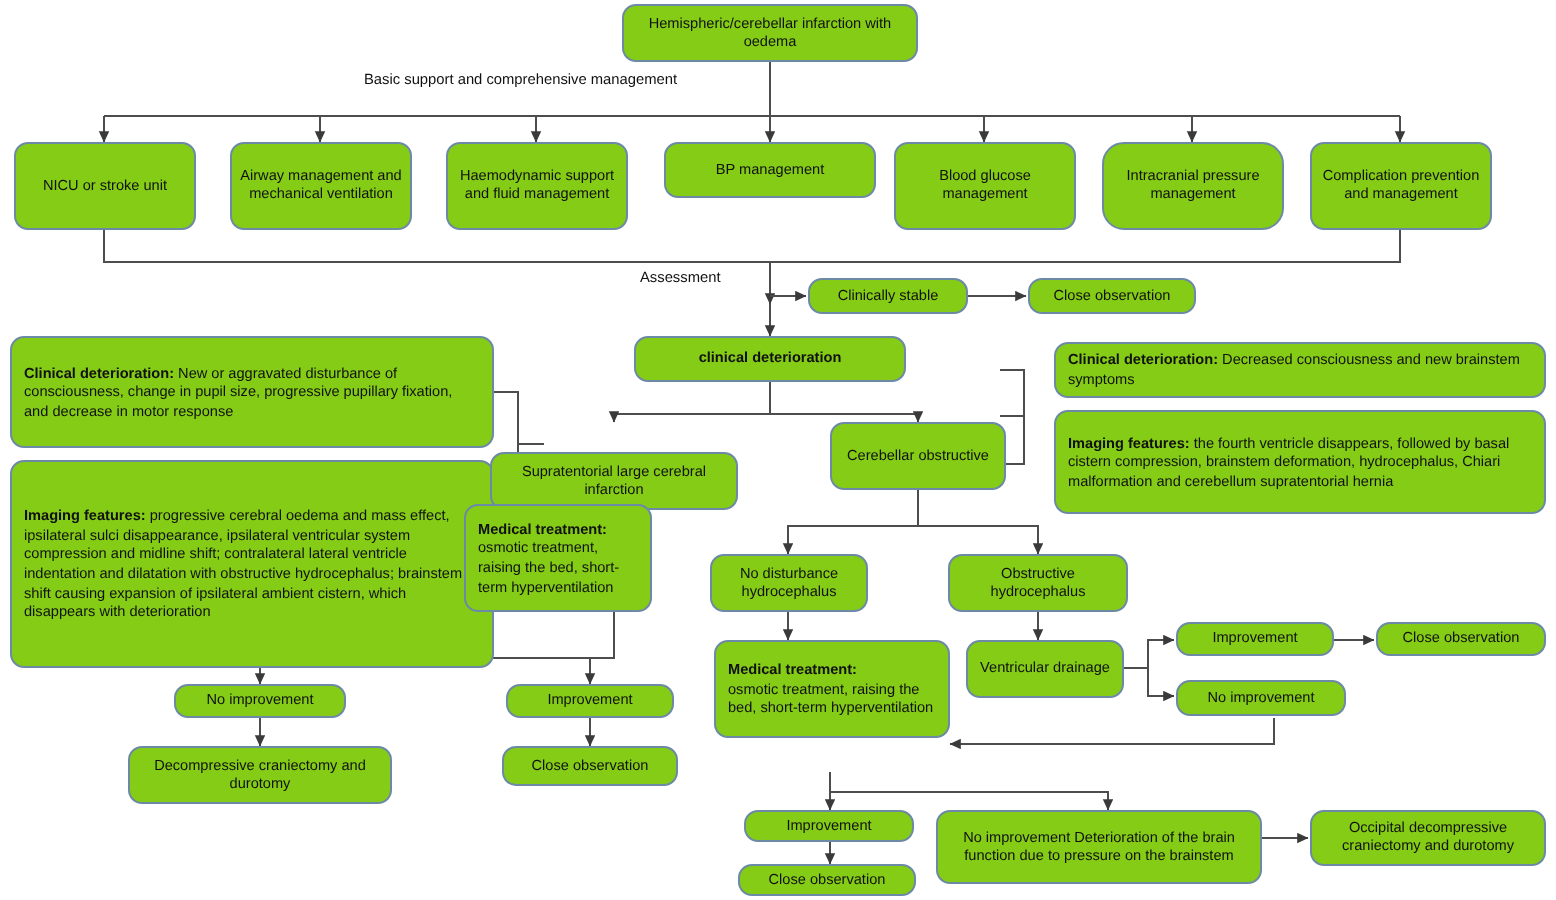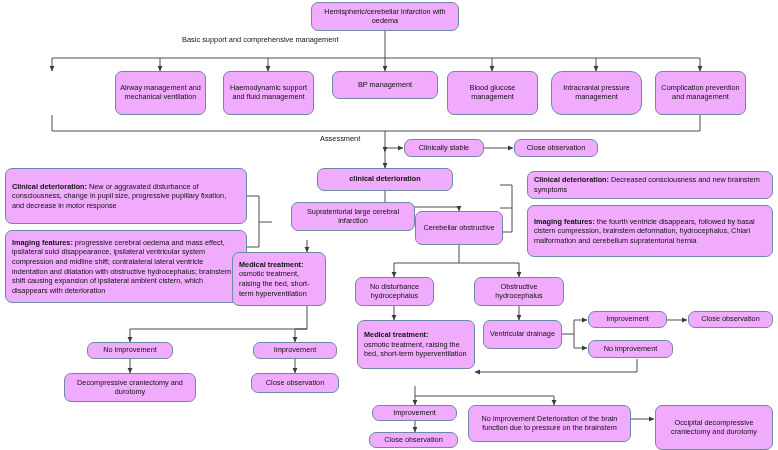--- a/index.html
+++ b/index.html
@@ -7,21 +7,21 @@
     width:778px;height:450px;
     background:#ffffff;
     font-family:"Liberation Sans","DejaVu Sans",sans-serif;
     overflow:hidden;
   }
   #stage{position:relative;width:778px;height:450px;}
   svg.links{position:absolute;left:0;top:0;width:778px;height:450px;pointer-events:none;}
   .node{
     position:absolute;
     box-sizing:border-box;
-    background:#f0abfc;
+    background:#84cc16;
     border:1px solid #6c89a6;
     border-radius:7px;
     color:#111111;
     display:flex;
     align-items:center;
     justify-content:center;
     text-align:center;
     line-height:1.22;
     padding:2px 4px;
     font-size:7.3px;
@@ -114,20 +114,23 @@
       <path d="M631,419 L654,419" marker-end="url(#ah)"></path>
     </g>
   </svg>
 
   <div class="node" style="left:311px;top:2px;width:148px;height:29px;">
     <span>Hemispheric/cerebellar infarction with oedema</span>
   </div>
 
   <div class="plain" style="left:182px;top:35px;">Basic support and comprehensive management</div>
 
+  <div class="node" style="left:7px;top:71px;width:91px;height:44px;">
+    <span>NICU or stroke unit</span>
+  </div>
   <div class="node" style="left:115px;top:71px;width:91px;height:44px;">
     <span>Airway management and mechanical ventilation</span>
   </div>
   <div class="node" style="left:223px;top:71px;width:91px;height:44px;">
     <span>Haemodynamic support and fluid management</span>
   </div>
   <div class="node" style="left:332px;top:71px;width:106px;height:28px;">
     <span>BP management</span>
   </div>
   <div class="node" style="left:447px;top:71px;width:91px;height:44px;">
@@ -149,32 +152,32 @@
     <span>Close observation</span>
   </div>
 
   <div class="node" style="left:317px;top:168px;width:136px;height:23px;font-weight:bold;">
     <span>clinical deterioration</span>
   </div>
 
   <div class="node para" style="left:5px;top:168px;width:242px;height:56px;">
     <span class="inner"><b>Clinical deterioration:</b><span> New or aggravated disturbance of consciousness, change in pupil size, progressive pupillary fixation, and decrease in motor response</span></span>
   </div>
-  <div class="node para" style="left:5px;top:230px;width:242px;height:73px;">
+  <div class="node para" style="left:5px;top:230px;width:242px;height:104px;">
     <span class="inner"><b>Imaging features:</b><span> progressive cerebral oedema and mass effect, ipsilateral sulci disappearance, ipsilateral ventricular system compression and midline shift; contralateral lateral ventricle indentation and dilatation with obstructive hydrocephalus; brainstem shift causing expansion of ipsilateral ambient cistern, which disappears with deterioration</span></span>
   </div>
 
   <div class="node para" style="left:527px;top:171px;width:246px;height:28px;">
     <span class="inner"><b>Clinical deterioration:</b><span> Decreased consciousness and new brainstem symptoms</span></span>
   </div>
   <div class="node para" style="left:527px;top:205px;width:246px;height:52px;">
     <span class="inner"><b>Imaging features:</b><span> the fourth ventricle disappears, followed by basal cistern compression, brainstem deformation, hydrocephalus, Chiari malformation and cerebellum supratentorial hernia</span></span>
   </div>
 
-  <div class="node" style="left:245px;top:202px;width:124px;height:29px;margin-left:46px;">
+  <div class="node" style="left:245px;top:226px;width:124px;height:29px;">
     <span>Supratentorial large cerebral infarction</span>
   </div>
   <div class="node" style="left:415px;top:211px;width:88px;height:34px;">
     <span>Cerebellar obstructive</span>
   </div>
 
   <div class="node para" style="left:232px;top:252px;width:94px;height:54px;">
     <span class="inner"><b>Medical treatment:</b><br><span>osmotic treatment, raising the bed, short-term hyperventilation</span></span>
   </div>
 
@@ -220,17 +223,17 @@
     <span>Improvement</span>
   </div>
   <div class="node" style="left:369px;top:432px;width:89px;height:16px;">
     <span>Close observation</span>
   </div>
 
   <div class="node" style="left:468px;top:405px;width:163px;height:37px;">
     <span>No improvement Deterioration of the brain function due to pressure on the brainstem</span>
   </div>
 
-  <div class="node" style="left:655px;top:405px;width:118px;height:45px;">
+  <div class="node" style="left:655px;top:405px;width:118px;height:28px;">
     <span>Occipital decompressive craniectomy and durotomy</span>
   </div>
 
 </div>
 
 </body></html>

